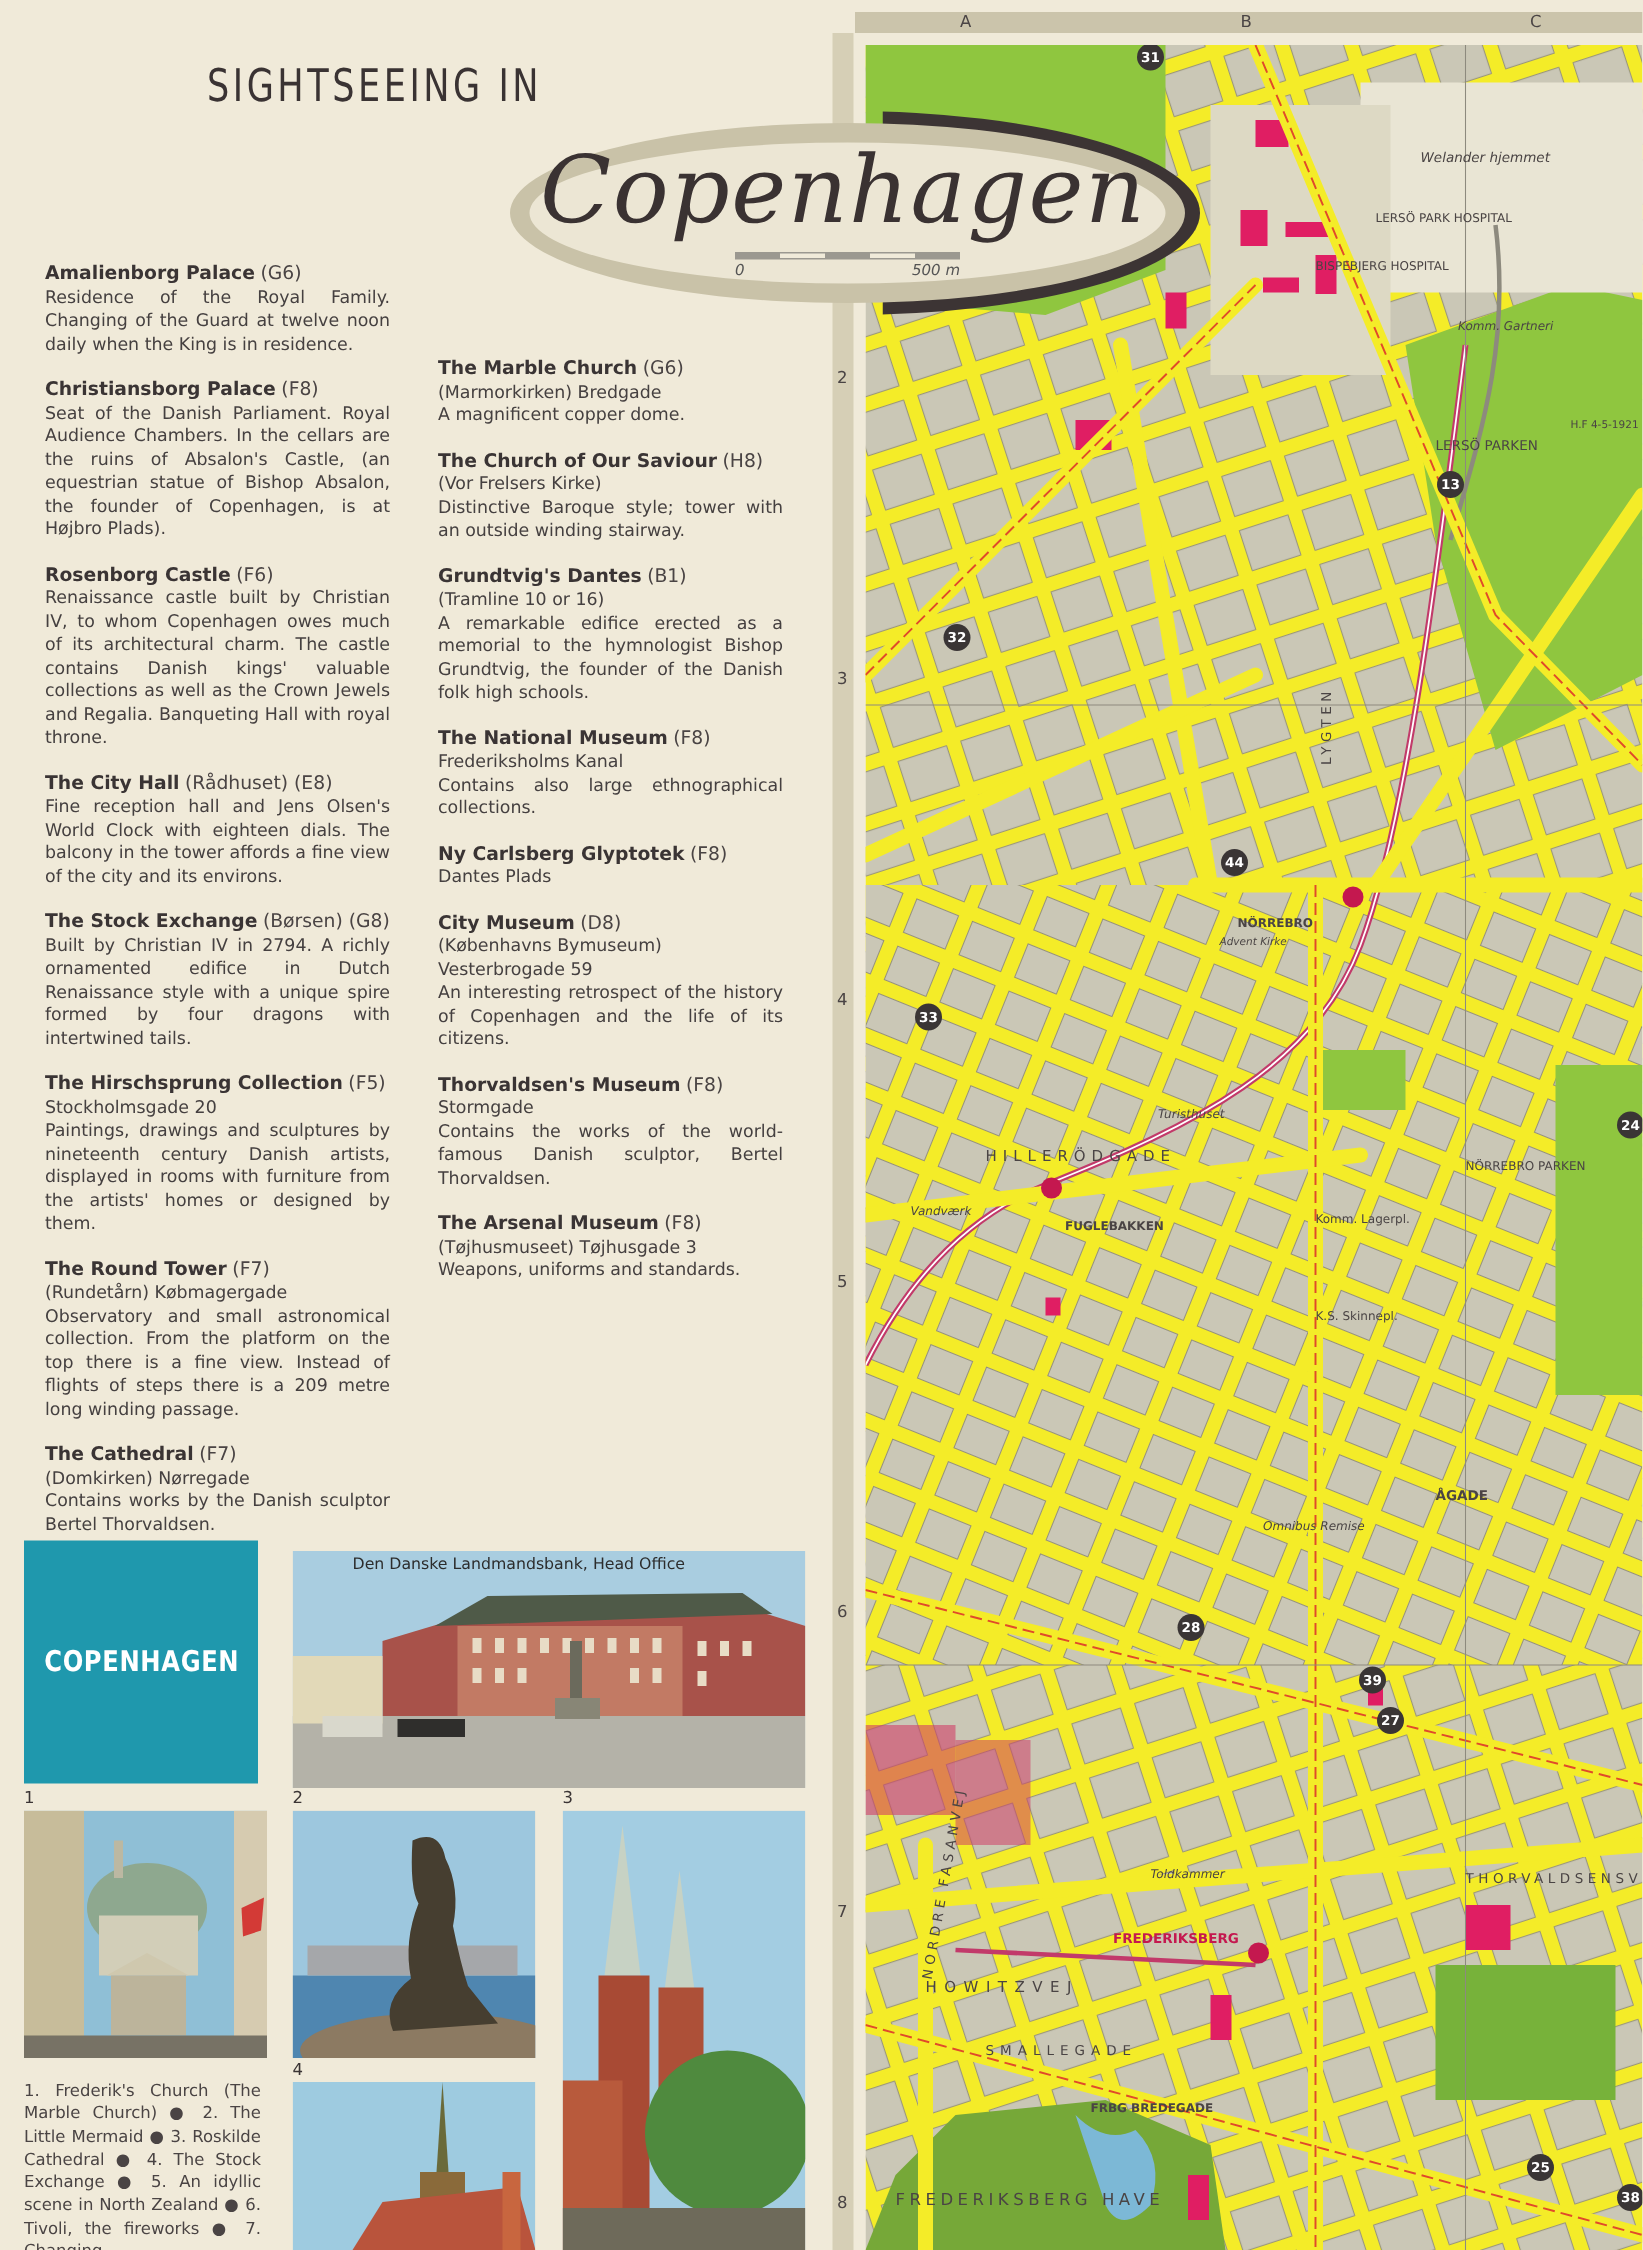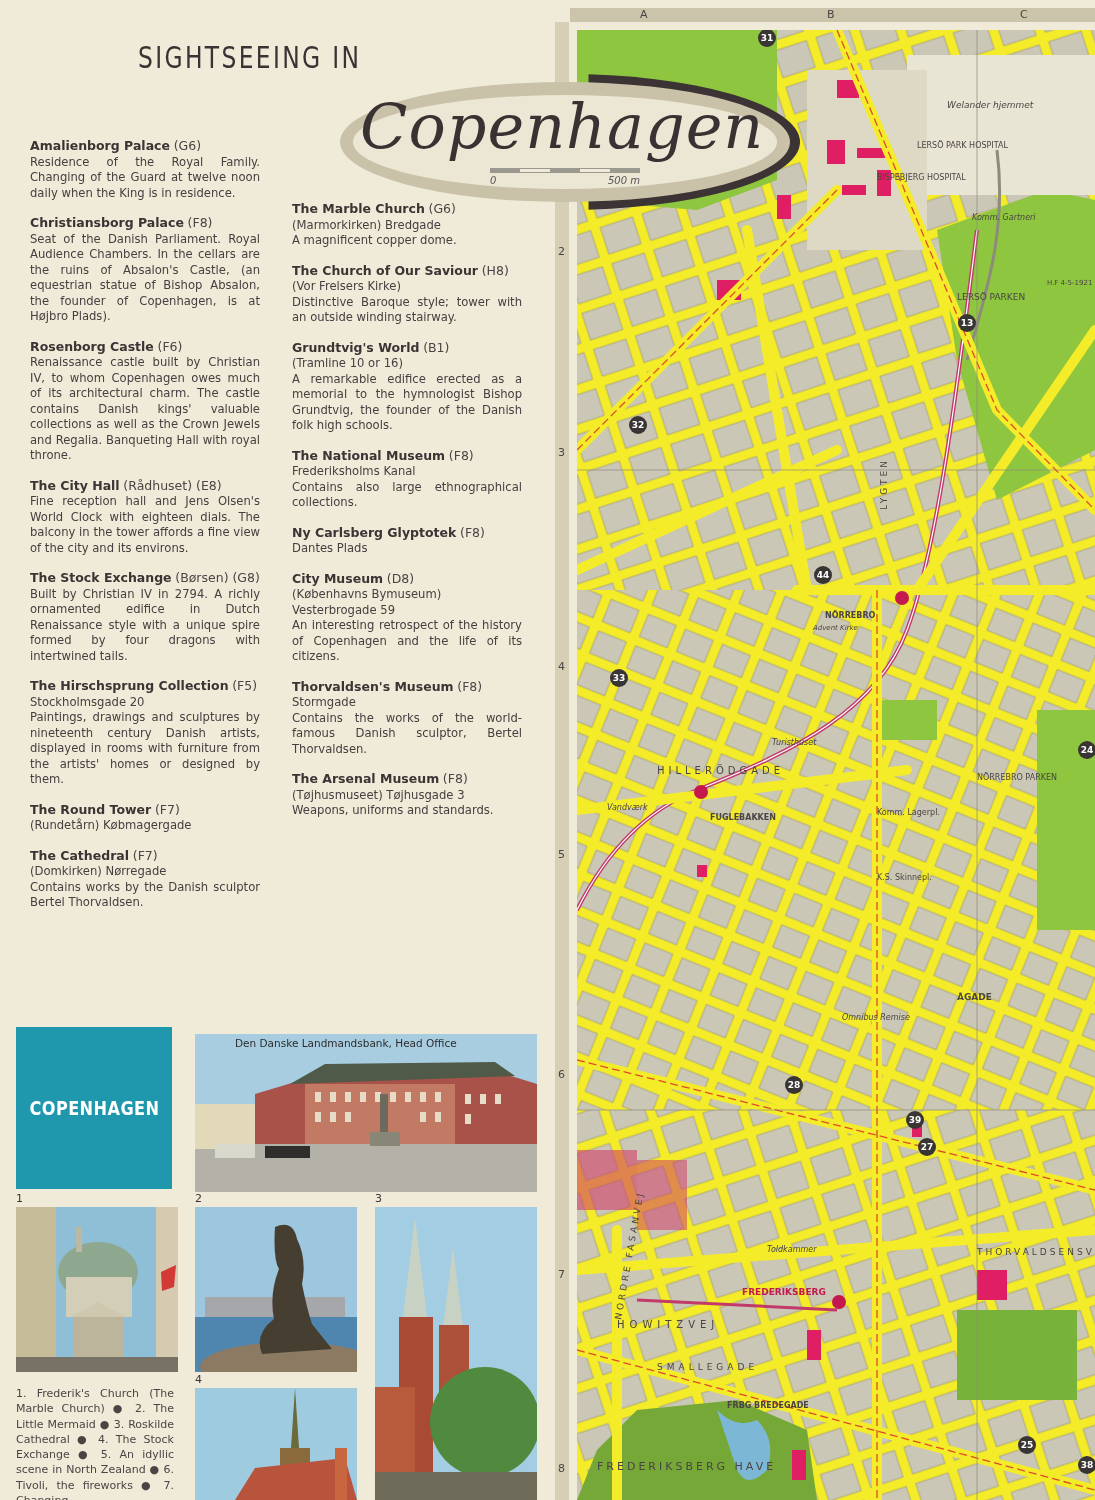--- a/index.html
+++ b/index.html
@@ -31,21 +31,21 @@
     position:absolute; left:360px; top:90px; z-index:4;
     font-family:"DejaVu Serif", serif; font-style:italic; font-size:62px;
     color:#3a3232; letter-spacing:1px;
   }
   .scale { position:absolute; left:490px; top:168px; z-index:5; width:150px; }
   .scale-bar { height:5px; background:#9b9890; position:relative; }
   .scale-bar i { position:absolute; top:1px; height:3px; background:#f0ead9; }
   .scale-labels { display:flex; justify-content:space-between; font-size:10px; font-style:italic; color:#555; margin-top:2px; }
 
   
-  .col { position:absolute; width:230px; font-size:11.6px; line-height:15.5px; text-align:justify; color:#454040; }
+  .col { position:absolute; width:230px; font-size:11.6px; line-height:15.5px; text-align:justify; color:#454040;margin-top:36px; }
   .col-left { left:30px; top:138px; }
   .col-right { left:292px; top:201px; }
   .entry { margin-bottom:14px; }
   .entry .name { font-weight:bold; color:#3a3434; font-size:12.5px; }
   .entry .ref { color:#4a4444; font-size:12.5px; }
   .entry .line { display:block; }
 
   
   .blue-box {
     position:absolute; left:16px; top:1027px; width:156px; height:162px; background:#1f98ad;
@@ -110,41 +110,42 @@
         <span class="line">Built by Christian IV in 2794. A richly ornamented edifice in Dutch Renaissance style with a unique spire formed by four dragons with intertwined tails.</span>
       </div>
       <div class="entry">
         <div><span class="name">The Hirschsprung Collection</span> <span class="ref">(F5)</span></div>
         <span class="line">Stockholmsgade 20</span>
         <span class="line">Paintings, drawings and sculptures by nineteenth century Danish artists, displayed in rooms with furniture from the artists' homes or designed by them.</span>
       </div>
       <div class="entry">
         <div><span class="name">The Round Tower</span> <span class="ref">(F7)</span></div>
         <span class="line">(Rundetårn) Købmagergade</span>
+        <span class="line">Observatory and small astronomical collection. From the platform on the top there is a fine view. Instead of flights of steps there is a 209 metre long winding passage.</span>
       </div>
       <div class="entry">
         <div><span class="name">The Cathedral</span> <span class="ref">(F7)</span></div>
         <span class="line">(Domkirken) Nørregade</span>
         <span class="line">Contains works by the Danish sculptor Bertel Thorvaldsen.</span>
       </div>
     </div>
 
   <div class="col col-right" id="colRight">
       <div class="entry">
         <div><span class="name">The Marble Church</span> <span class="ref">(G6)</span></div>
         <span class="line">(Marmorkirken) Bredgade</span>
         <span class="line">A magnificent copper dome.</span>
       </div>
       <div class="entry">
         <div><span class="name">The Church of Our Saviour</span> <span class="ref">(H8)</span></div>
         <span class="line">(Vor Frelsers Kirke)</span>
         <span class="line">Distinctive Baroque style; tower with an outside winding stairway.</span>
       </div>
       <div class="entry">
-        <div><span class="name">Grundtvig's World</span> <span class="ref">(B1)</span></div>
+        <div><span class="name">Grundtvig's Dantes</span> <span class="ref">(B1)</span></div>
         <span class="line">(Tramline 10 or 16)</span>
         <span class="line">A remarkable edifice erected as a memorial to the hymnologist Bishop Grundtvig, the founder of the Danish folk high schools.</span>
       </div>
       <div class="entry">
         <div><span class="name">The National Museum</span> <span class="ref">(F8)</span></div>
         <span class="line">Frederiksholms Kanal</span>
         <span class="line">Contains also large ethnographical collections.</span>
       </div>
       <div class="entry">
         <div><span class="name">Ny Carlsberg Glyptotek</span> <span class="ref">(F8)</span></div>

